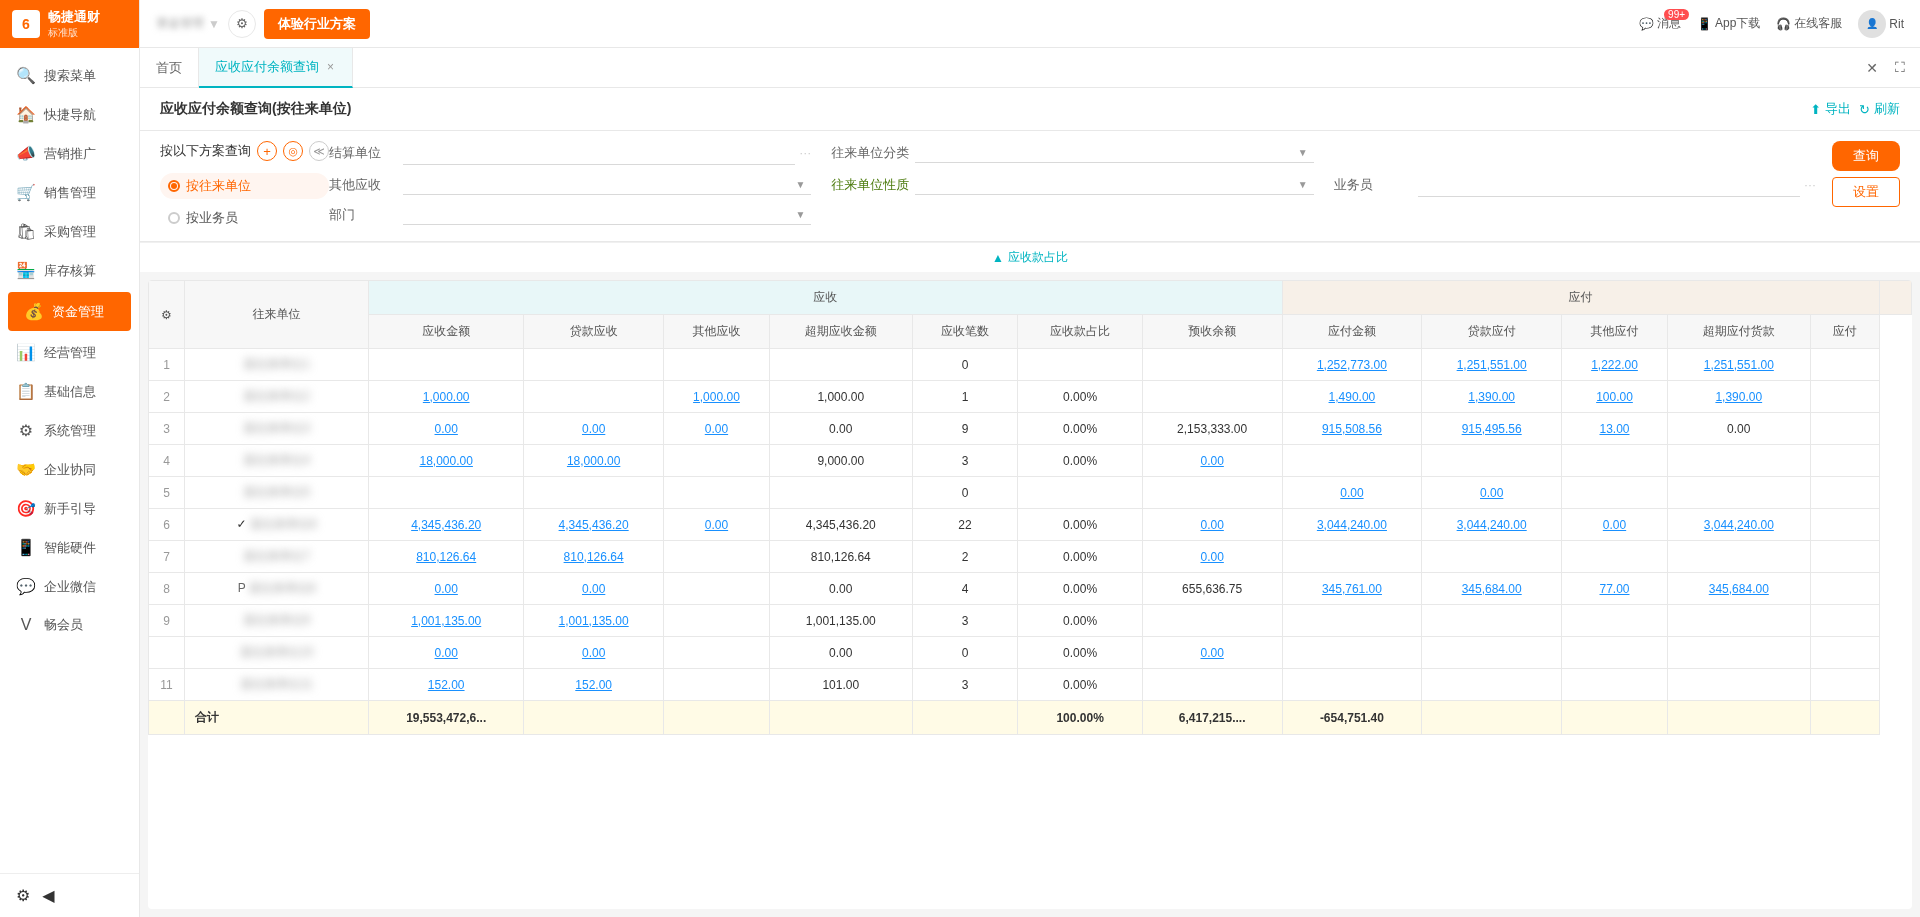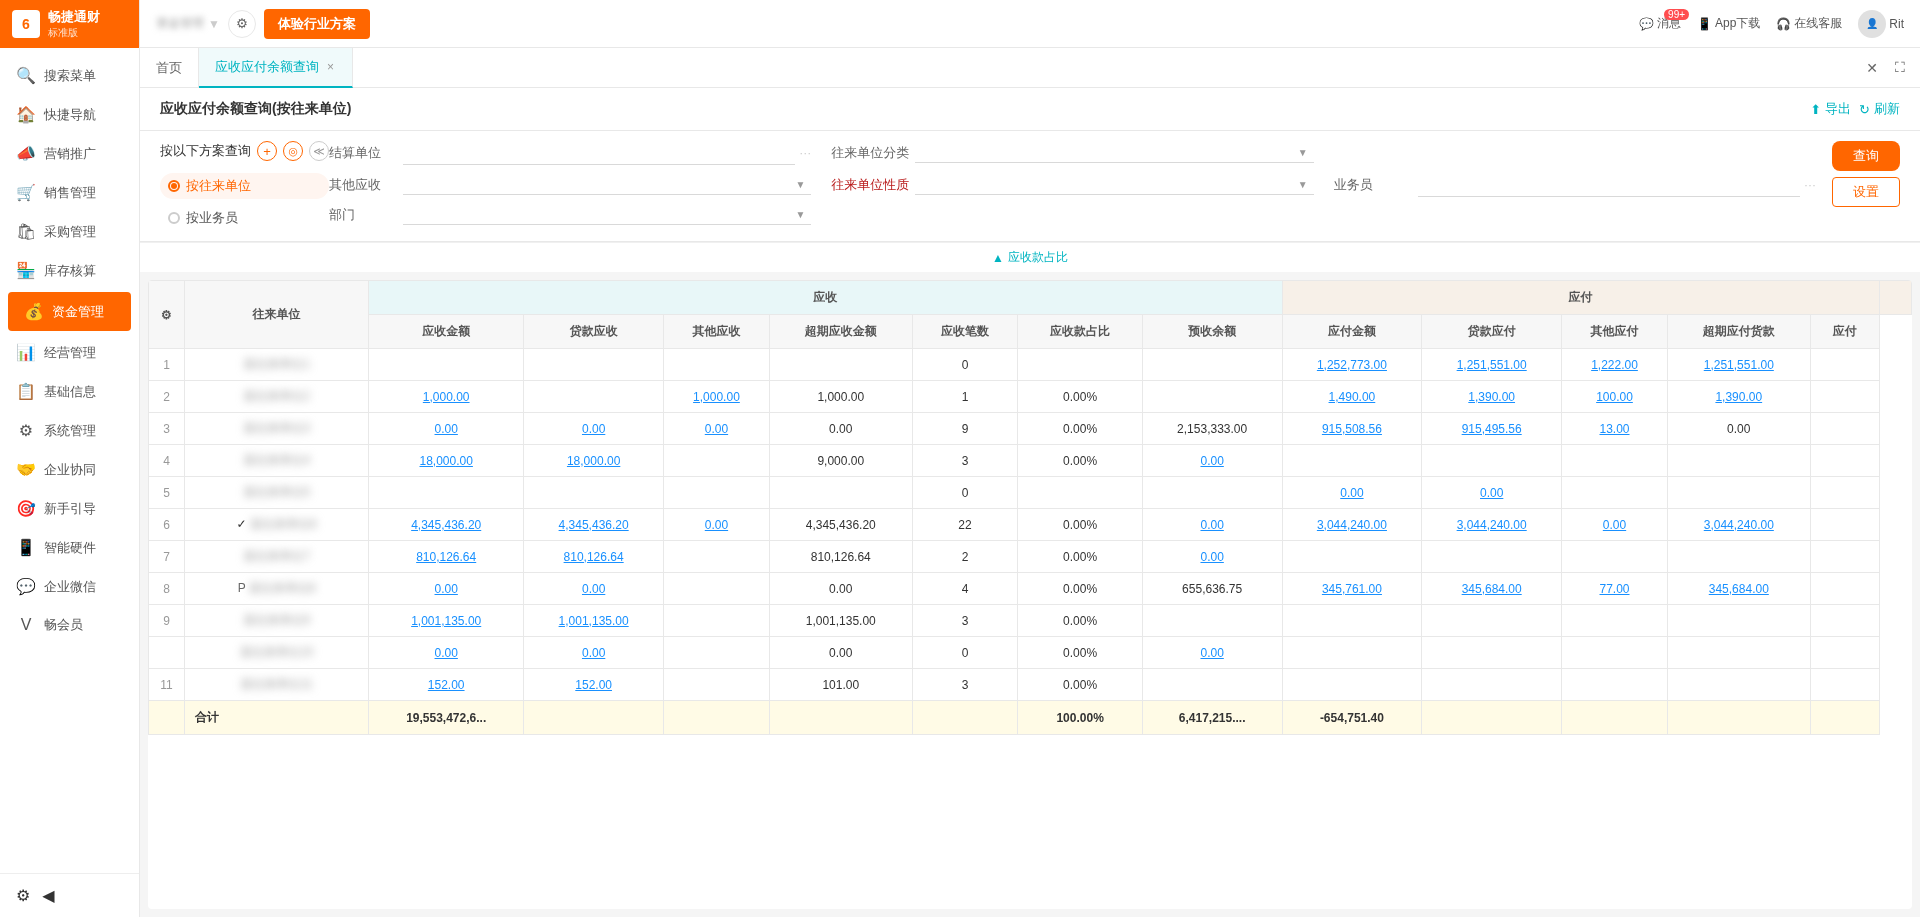--- a/index.html
+++ b/index.html
@@ -246,21 +246,21 @@
       border-collapse: collapse;
       font-size: 12px;
     }
     thead tr th {
       background: #f7f7f7;
       border: 1px solid #e8e8e8;
       padding: 8px 10px;
       text-align: center;
       white-space: nowrap;
       color: #555;
-      font-weight: 700;
+      font-weight: 400;
       position: sticky;
       top: 0;
       z-index: 10;
     }
     thead tr.header-group th {
       background: #f7f7f7;
     }
     tbody tr td {
       border: 1px solid #e8e8e8;
       padding: 7px 10px;
@@ -532,21 +532,21 @@
 
           <div style="display:flex;align-items:center;gap:4px;">
             <span style="font-size:13px;color:#666;min-width:70px;">其他应收</span>
             <div style="flex:1;display:flex;align-items:center;justify-content:space-between;border-bottom:1px solid #d9d9d9;padding:4px 6px;cursor:pointer;">
               <span></span>
               <span style="color:#999;font-size:10px;">▼</span>
             </div>
           </div>
 
           <div style="display:flex;align-items:center;gap:4px;">
-            <span style="font-size:13px;color:#b91c1c;min-width:80px;">往来单位性质</span>
+            <span style="font-size:13px;color:#4d7c0f;min-width:80px;">往来单位性质</span>
             <div style="flex:1;display:flex;align-items:center;justify-content:space-between;border-bottom:1px solid #d9d9d9;padding:4px 6px;cursor:pointer;">
               <span></span>
               <span style="color:#999;font-size:10px;">▼</span>
             </div>
           </div>
 
           <div style="display:flex;align-items:center;gap:4px;">
             <span style="font-size:13px;color:#666;min-width:80px;">业务员</span>
             <input style="flex: 1 1 0%; border-top: none; border-right: none; border-left: none; border-image: initial; border-bottom: 1px solid rgb(217, 217, 217); padding: 4px 6px; font-size: 13px; outline: none;" type="text" value="">
             <span style="color:#ccc;cursor:pointer;">···</span>

